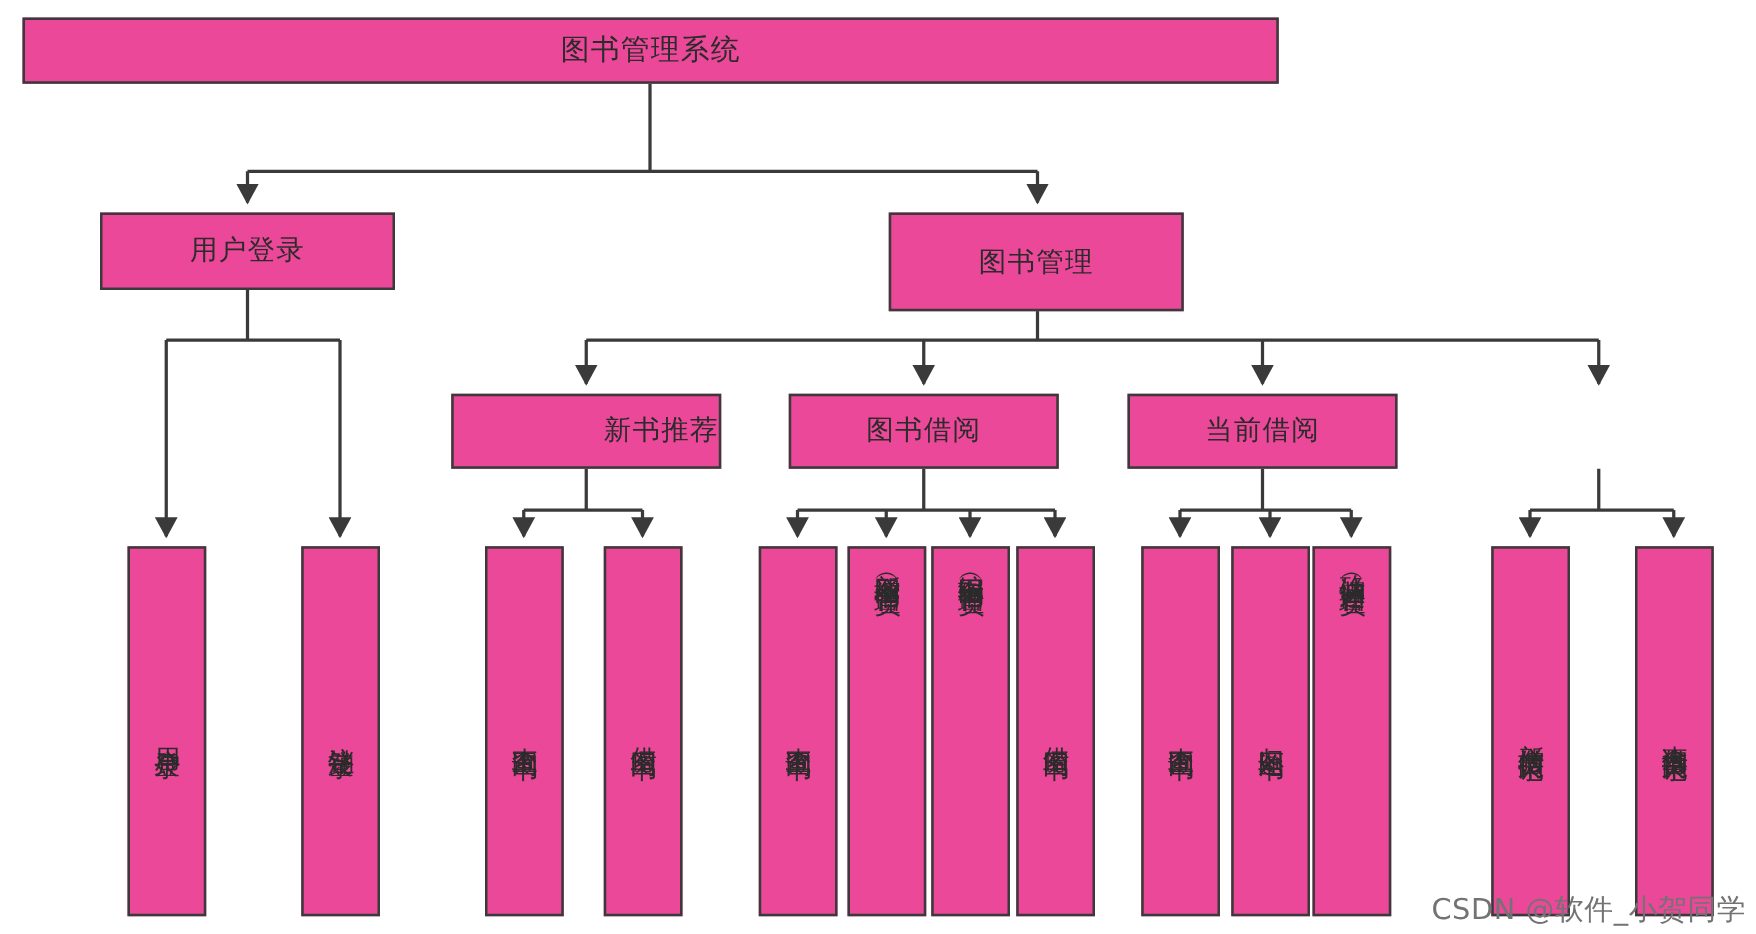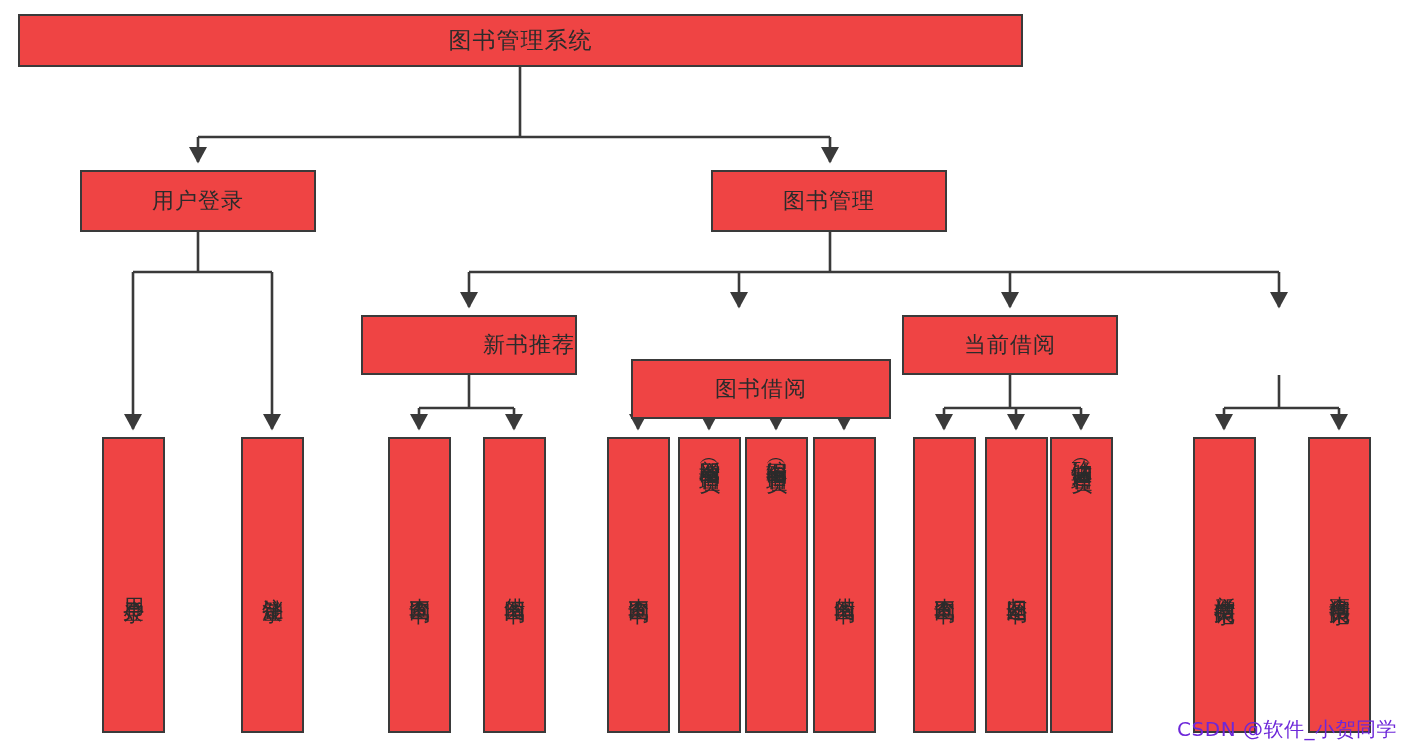--- a/index.html
+++ b/index.html
@@ -20,21 +20,21 @@
   svg.edges {
     position: absolute;
     left: 0;
     top: 0;
     width: 1405px;
     height: 747px;
   }
   .node {
     position: absolute;
     box-sizing: border-box;
-    background: #ef4444;
+    background: #ec4899;
     border: 2.5px solid #3a3a3a;
     display: flex;
     align-items: center;
     justify-content: center;
     color: #2b2b2b;
     z-index: 2;
   }
   .node-h {
     font-size: 22px;
     letter-spacing: 1px;
@@ -46,22 +46,22 @@
     writing-mode: vertical-rl;
     text-orientation: upright;
     letter-spacing: 2px;
     white-space: nowrap;
   }
   #root-node .node-h { font-size: 23px; }
   .watermark {
     position: absolute;
     right: 8px;
     bottom: 4px;
-    font-size: 20px;
-    color: #6d28d9;
+    font-size: 23px;
+    color: #737373;
     z-index: 5;
     white-space: nowrap;
     letter-spacing: 0.5px;
     text-align: center;
   }
 </style>
 </head>
 <body>
 
 <div id="canvas">
@@ -116,28 +116,28 @@
     </g>
   </svg>
 
   <div class="node" id="root-node" style="left:18px; top:14px; width:1005px; height:53px;">
     <span class="node-h">图书管理系统</span>
   </div>
 
   <div class="node" style="left:80px; top:170px; width:236px; height:62px;">
     <span class="node-h">用户登录</span>
   </div>
-  <div class="node" style="left:711px; top:170px; width:236px; height:62px;font-family:Liberation Serif, serif;">
+  <div class="node" style="left:711px; top:170px; width:236px; height:79px;font-family:Liberation Serif, serif;">
     <span class="node-h">图书管理</span>
   </div>
 
   <div class="node" style="left:361px; top:315px; width:216px; height:60px;justify-content:flex-end;">
     <span class="node-h">新书推荐</span>
   </div>
-  <div class="node" style="left:631px; top:315px; width:260px; height:60px;margin-top:44px;">
+  <div class="node" style="left:631px; top:315px; width:216px; height:60px;">
     <span class="node-h">图书借阅</span>
   </div>
   <div class="node" style="left:902px; top:315px; width:216px; height:60px;justify-content:center;">
     <span class="node-h">当前借阅</span>
   </div>
 
   <div class="node" style="left:102px; top:437px; width:63px; height:296px;">
     <span class="node-v">用户登录</span>
   </div>
   <div class="node" style="left:241px; top:437px; width:63px; height:296px;">

